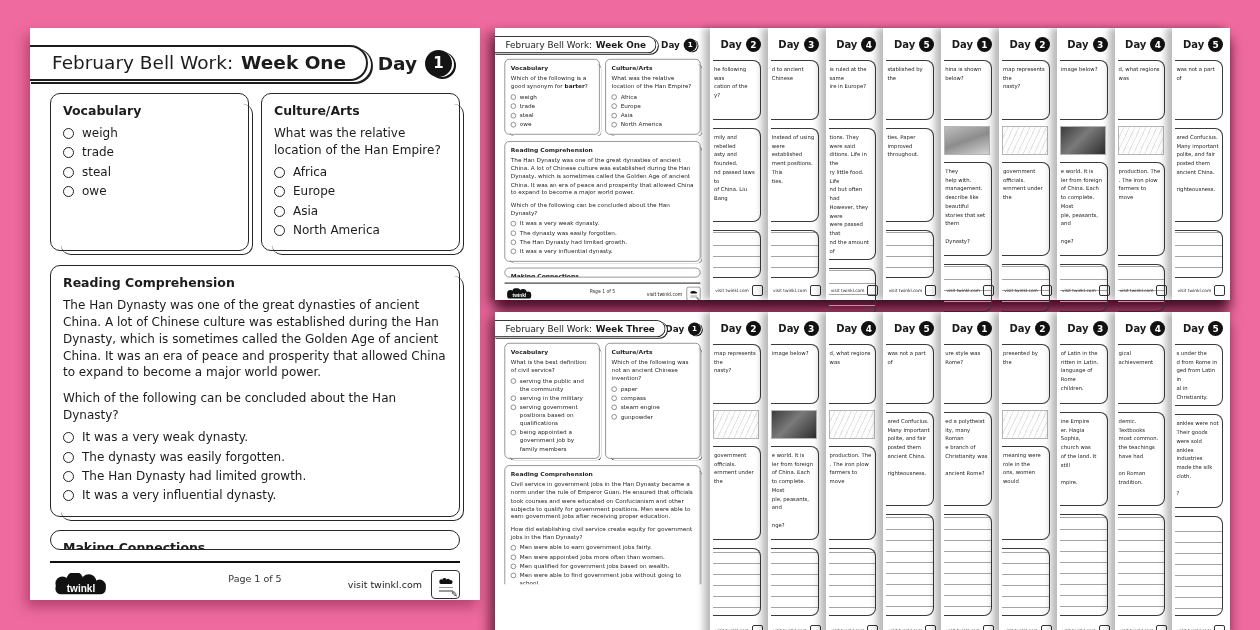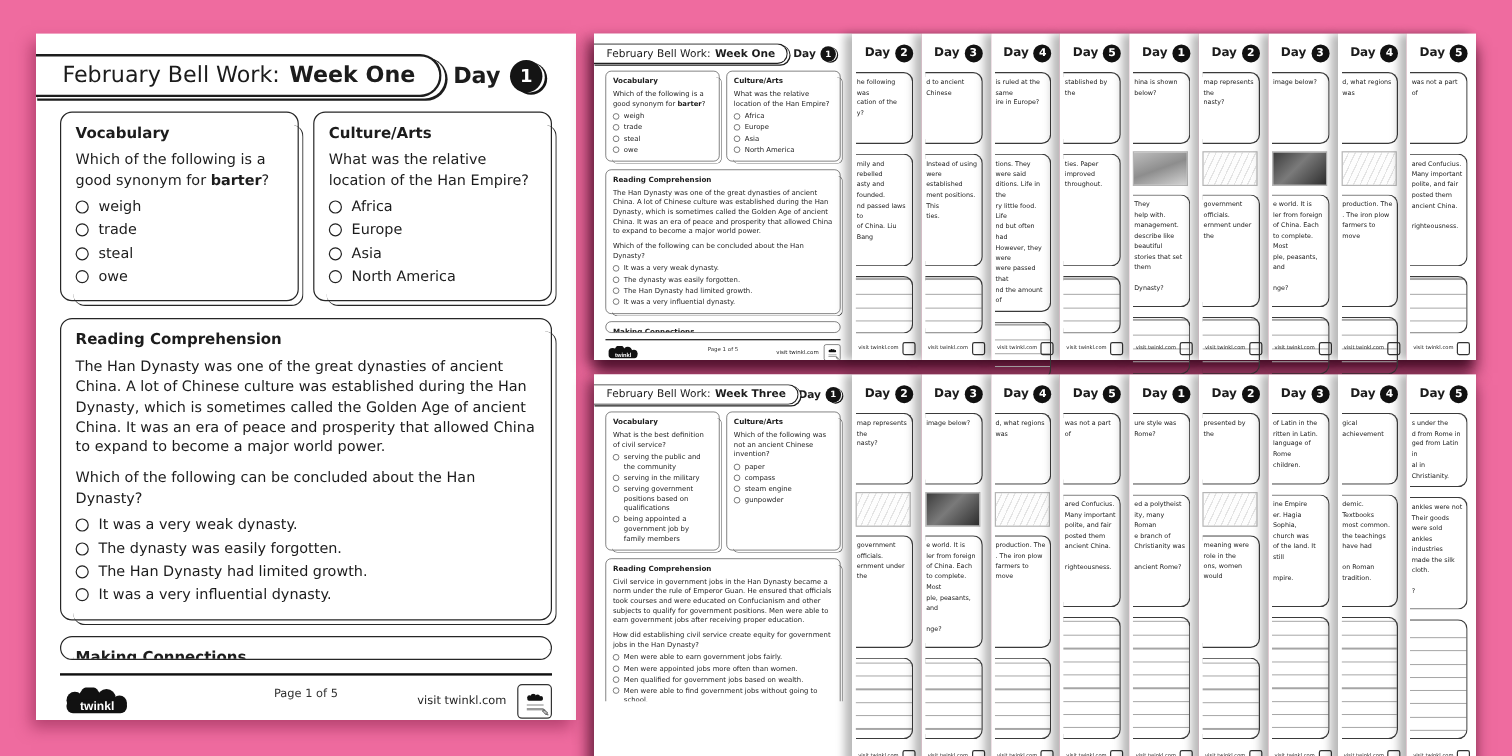--- a/index.html
+++ b/index.html
@@ -93,21 +93,20 @@
   <div class="sheet-header">
     <div class="banner"><span>February Bell Work: </span><b>Week One</b></div>
     <div class="day">
       <span>Day</span>
       <span class="day-circle">1</span>
     </div>
   </div>
   <div class="two-col">
     <div class="wbox col">
       <div class="whead">Vocabulary</div>
-      <div class="wq"><span>Which of the following is a good synonym for </span><b>barter</b><span>?</span></div>
       <div>
 
       <div class="opt">
             <span class="radio"></span>
             <span>weigh</span>
           </div>
           <div class="opt">
             <span class="radio"></span>
             <span>trade</span>
           </div>

